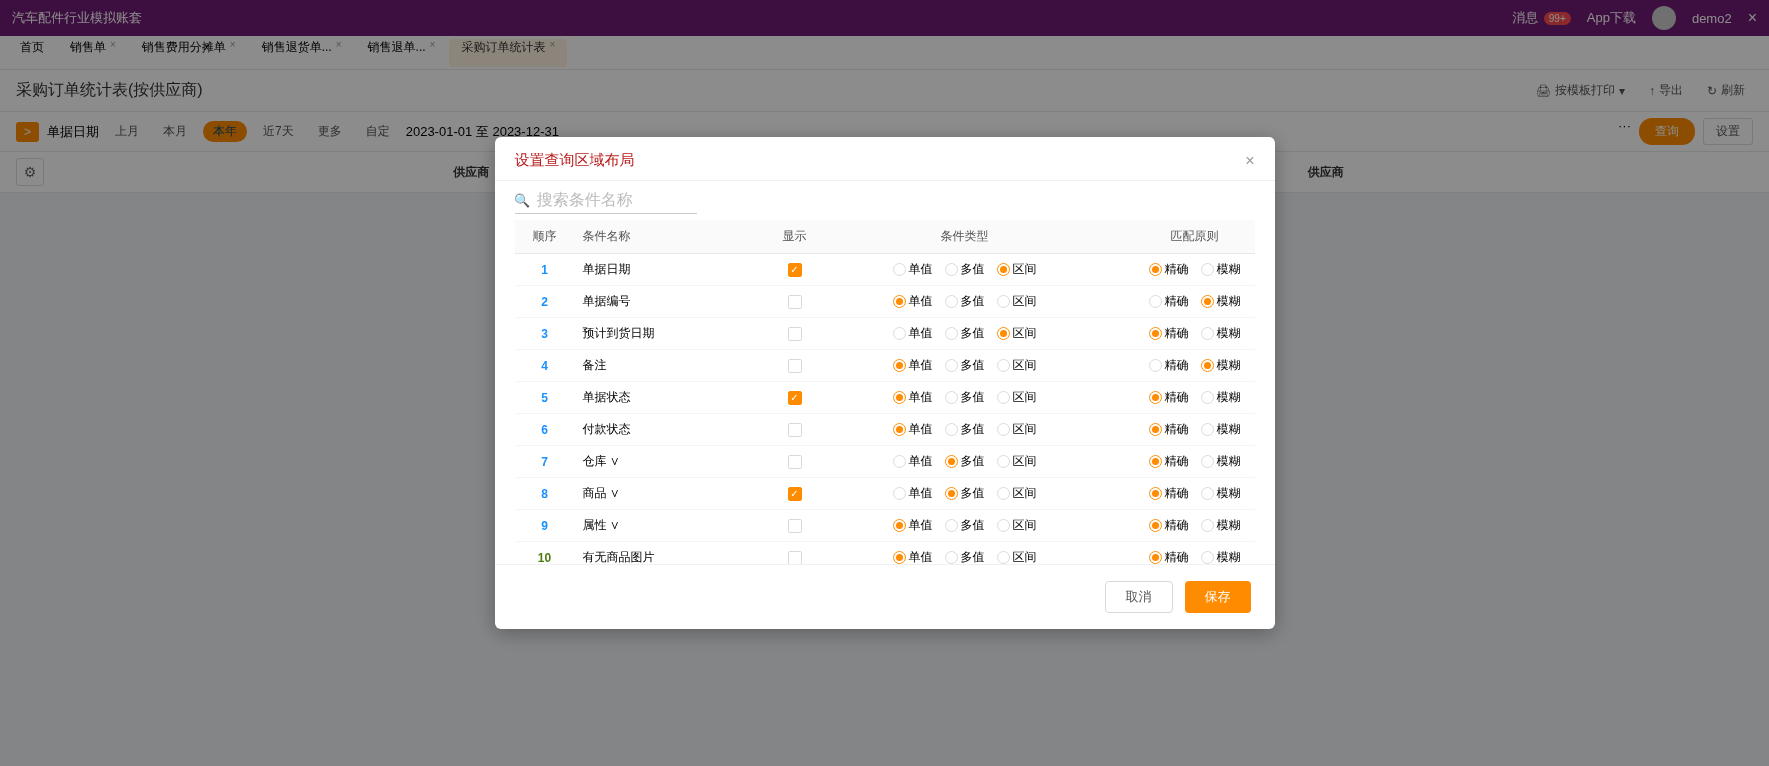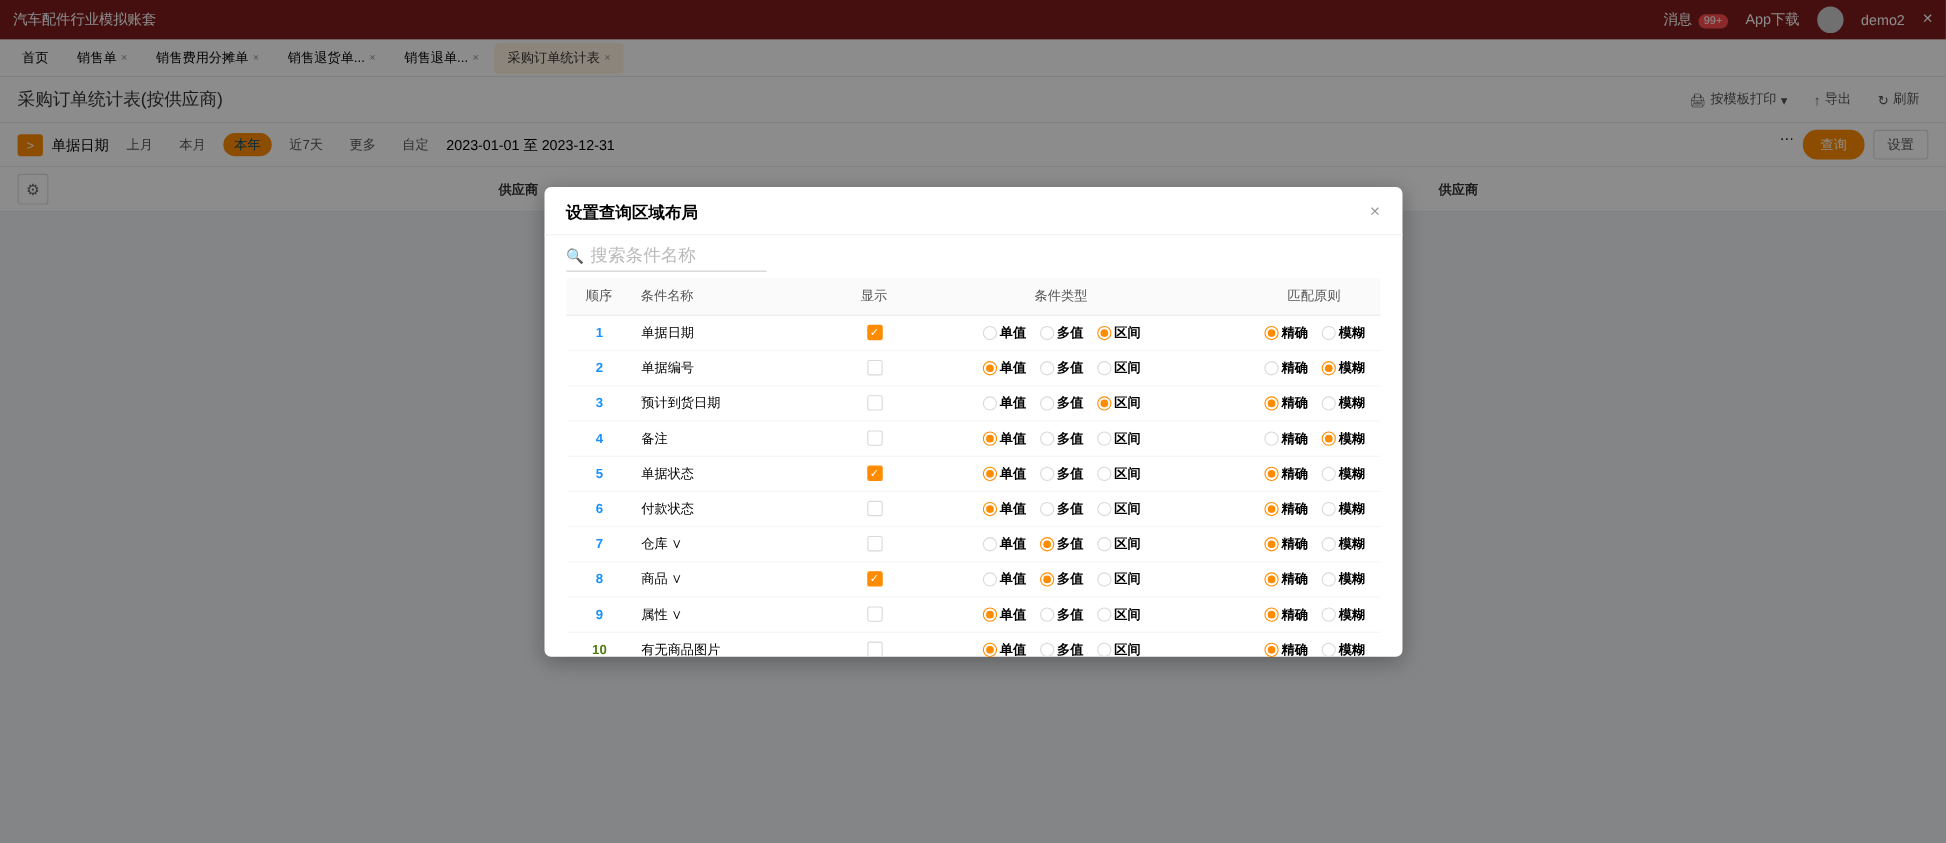--- a/index.html
+++ b/index.html
@@ -1,20 +1,20 @@
 <!DOCTYPE html>
 <html><head>
   <meta charset="utf-8">
   <style>
     * { box-sizing: border-box; margin: 0; padding: 0; }
     body { font-family: 'Microsoft YaHei', sans-serif; font-size: 13px; background: #f0f2f5; overflow: hidden; }
 
     
     .top-nav {
-      background: #7f1d1d;
+      background: #701a75;
       height: 36px;
       display: flex;
       align-items: center;
       justify-content: space-between;
       padding: 0 12px;
       color: white;
     }
     .top-nav-left { display: flex; align-items: center; gap: 8px; font-size: 13px; }
     .top-nav-right { display: flex; align-items: center; gap: 16px; font-size: 13px; }
     .notification-badge {
@@ -34,21 +34,21 @@
       display: flex;
       align-items: center;
       padding: 0 8px;
       border-bottom: 1px solid #e8e8e8;
       gap: 2px;
     }
     .tab-item {
       padding: 0 12px;
       height: 28px;
       display: flex;
-      align-items: center;
+      align-items: flex-start;
       font-size: 12px;
       cursor: pointer;
       border-radius: 4px;
       gap: 4px;
     }
     .tab-item.active {
       background: #f0f2f5;
       color: #333;
     }
     .tab-close { font-size: 10px; color: #999; }
@@ -166,21 +166,21 @@
       flex-direction: column;
       box-shadow: 0 4px 20px rgba(0,0,0,0.3);
     }
     .dialog-header {
       display: flex;
       align-items: center;
       justify-content: space-between;
       padding: 14px 20px 10px;
       border-bottom: 1px solid #f0f0f0;
     }
-    .dialog-title { font-size: 15px; font-weight: bold; color: #000000; }
+    .dialog-title { font-size: 15px; font-weight: normal; color: #b91c1c; }
     .dialog-close {
       cursor: pointer;
       color: #999;
       font-size: 16px;
       border: none;
       background: none;
     }
     .dialog-tabs {
       display: flex;
       padding: 0 20px;
@@ -257,21 +257,21 @@
       border-color: #ff8c00;
     }
     .cb.checked::after {
       content: '✓';
       color: white;
       font-size: 10px;
     }
 
     
     .radio-group { display: flex; gap: 12px; }
-    .radio-item { display: flex; align-items: center; gap: 3px; cursor: pointer; font-size: 12px; font-weight: bold; }
+    .radio-item { display: flex; align-items: center; gap: 3px; cursor: pointer; font-size: 12px; }
     .radio-dot {
       width: 13px; height: 13px;
       border-radius: 50%;
       border: 1px solid #d9d9d9;
       display: inline-flex;
       align-items: center;
       justify-content: center;
     }
     .radio-dot.selected {
       border-color: #ff8c00;
@@ -817,14 +817,18 @@
               </div>
               <div class="radio-item">
                 <span class="radio-dot"></span>
                 <span>模糊</span>
               </div>
             </div>
           </div>
         </div>
       </div>
 
+    <div class="dialog-footer">
+      <button class="btn-cancel">取消</button>
+      <button class="btn-save">保存</button>
+    </div>
   </div>
 </div>
 
 </body></html>

